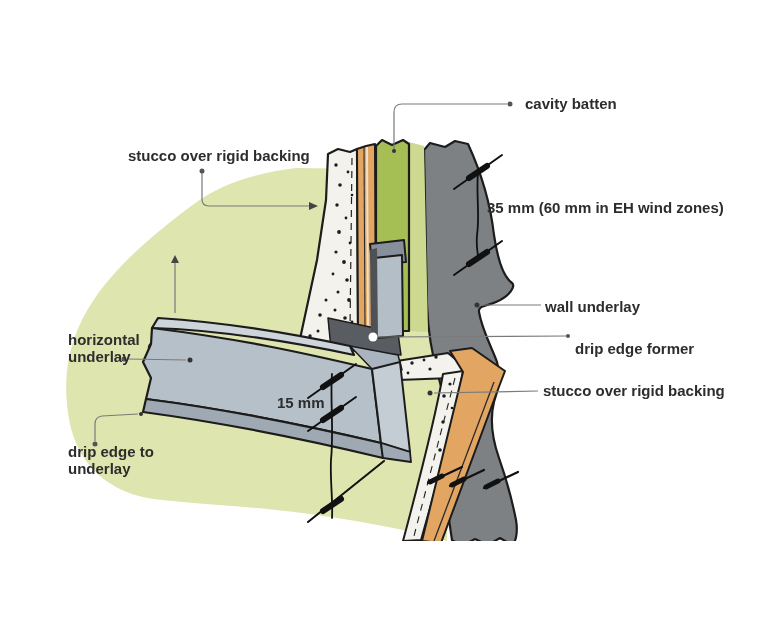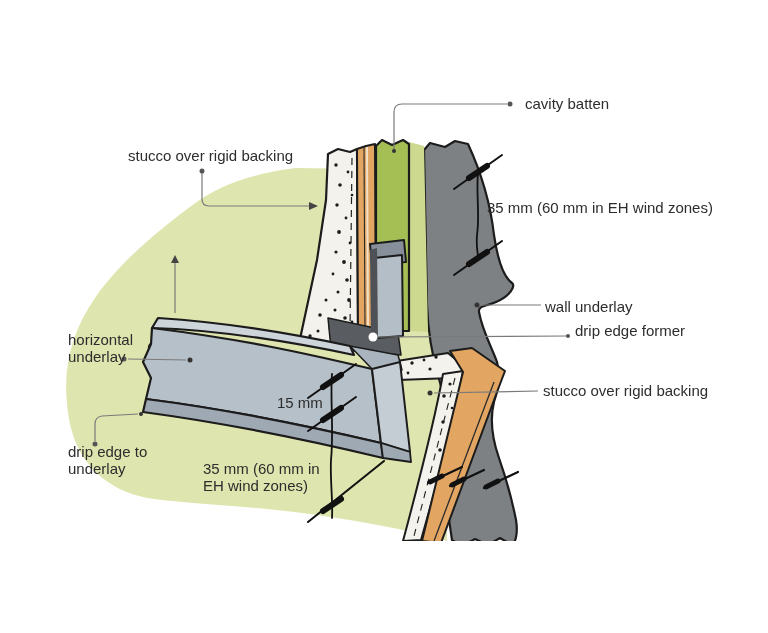--- a/index.html
+++ b/index.html
@@ -1,17 +1,17 @@
 <!DOCTYPE html>
 <html><head>
 <meta charset="utf-8">
 <style>
   html,body{margin:0;padding:0;background:#fff;}
   .stage{position:relative;width:768px;height:541px;background:#ffffff;overflow:hidden;
-         font-family:"Liberation Sans",sans-serif;}
+         font-family:"Liberation Sans",sans-serif;font-weight:bold;}
   .stage svg{position:absolute;left:0;top:0;}
   .lbl{position:absolute;font-size:15px;line-height:17px;color:#2d2d2d;white-space:pre-line;}
 </style>
 </head>
 <body>
 
 <div class="stage">
 
 <svg width="768" height="633" viewBox="0 0 768 633">
 
@@ -196,20 +196,18 @@
   </g>
 </svg>
 
 <div class="lbl" style="left:525px;top:95px">cavity batten</div>
 <div class="lbl" style="left:128px;top:147px">stucco over rigid backing</div>
 <div class="lbl" style="left:68px;top:331px">horizontal
 underlay</div>
 <div class="lbl" style="left:68px;top:443px">drip edge to
 underlay</div>
 <div class="lbl" style="left:545px;top:298px">wall underlay</div>
-<div class="lbl" style="left:575px;top:322px">drip edge former</div>
+<div class="lbl" style="left:575px;top:340px">drip edge former</div>
 <div class="lbl" style="left:543px;top:382px">stucco over rigid backing</div>
 <div class="lbl" style="left:487px;top:199px">35 mm (60 mm in EH wind zones)</div>
 <div class="lbl" style="left:277px;top:394px">15 mm</div>
-<div class="lbl" style="left:203px;top:460px">35 mm (60 mm in
-EH wind zones)</div>
 
 </div>
 
 </body></html>

